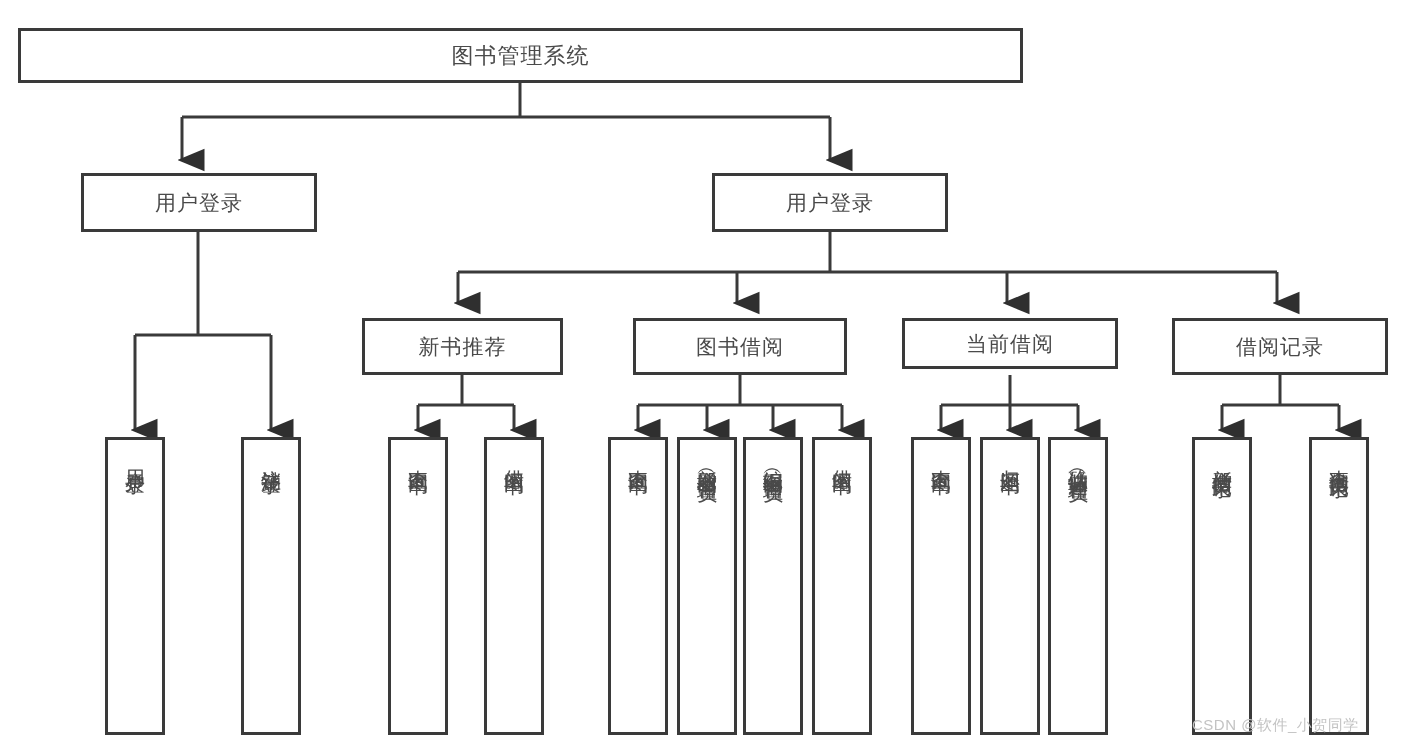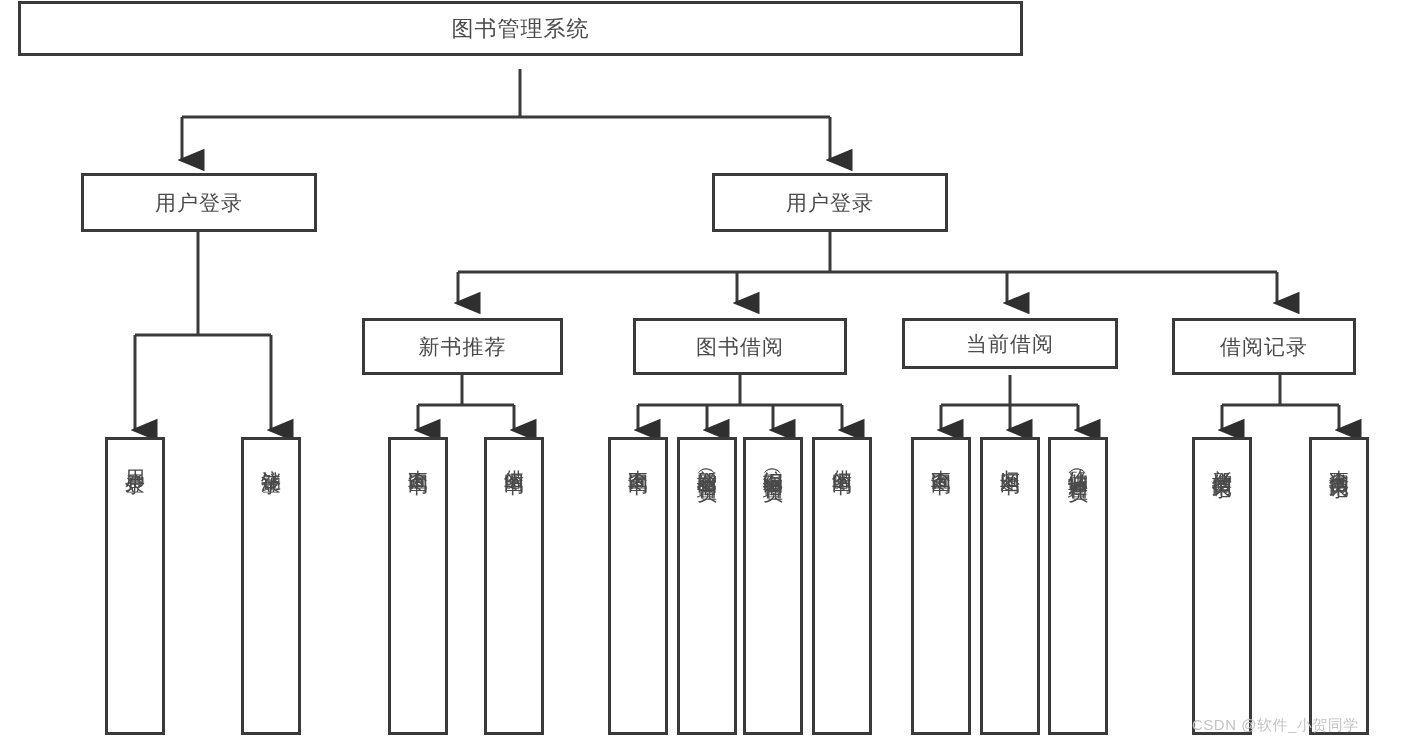--- a/index.html
+++ b/index.html
@@ -113,41 +113,41 @@
       <path d="M 1010 405 L 1010 430" marker-end="url(#arrow)"></path>
       <path d="M 1078 405 L 1078 430" marker-end="url(#arrow)"></path>
 
       <path d="M 1280 375 L 1280 405"></path>
       <path d="M 1222 405 L 1339 405"></path>
       <path d="M 1222 405 L 1222 430" marker-end="url(#arrow)"></path>
       <path d="M 1339 405 L 1339 430" marker-end="url(#arrow)"></path>
     </g>
   </svg>
 
-  <div class="node root" style="left:18px; top:1px; width:1005px; height:55px;">
+  <div class="node root" style="left:18px; top:28px; width:1005px; height:55px;">
     <span>图书管理系统</span>
   </div>
 
   <div class="node" style="left:81px; top:173px; width:236px; height:59px;">
     <span>用户登录</span>
   </div>
   <div class="node" style="left:712px; top:173px; width:236px; height:59px;">
     <span>用户登录</span>
   </div>
 
   <div class="node" style="left:633px; top:318px; width:214px; height:57px;">
     <span>图书借阅</span>
   </div>
   <div class="node" style="left:362px; top:318px; width:201px; height:57px;">
     <span>新书推荐</span>
   </div>
   <div class="node" style="left:902px; top:318px; width:216px; height:51px;">
     <span>当前借阅</span>
   </div>
-  <div class="node" style="left:1172px; top:318px; width:184px; height:57px;">
+  <div class="node" style="left:1172px; top:318px; width:216px; height:57px;">
     <span>借阅记录</span>
   </div>
 
   <div class="node leaf" style="left:105px; top:437px; width:60px; height:298px;">
     <span class="vtext">用户登录</span>
   </div>
   <div class="node leaf" style="left:241px; top:437px; width:60px; height:298px;">
     <span class="vtext">注销登录</span>
   </div>
 

